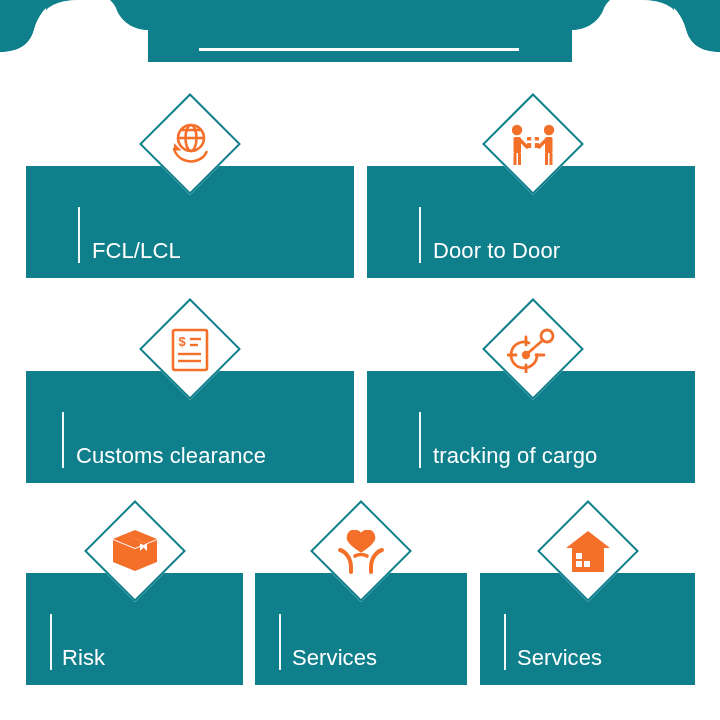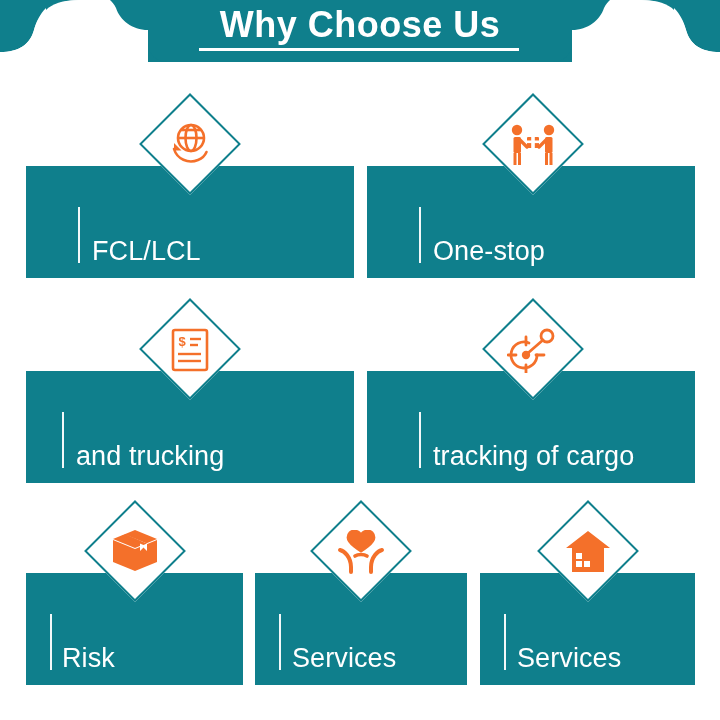--- a/index.html
+++ b/index.html
@@ -44,21 +44,21 @@
 
   
   .card{
     position:absolute;
     background:#0f7f8c;
     box-sizing:border-box;
   }
   .card-text{
     position:absolute;
     color:#ffffff;
-    font-size:27px;
+    font-size:22px;
     line-height:30px;
     white-space:pre-line;
     letter-spacing:0.1px;
   }
   .accent-bar{
     position:absolute;
     width:2px;
     background:#ffffff;
     opacity:.95;
   }
@@ -107,21 +107,20 @@
     <path d="M0,0 L720,0 L720,52 C700,52 690,44 686,30 C681,12 666,0 640,0 L80,0
              C54,0 39,12 34,30 C30,44 20,52 0,52 Z" fill="#0f7f8c"></path>
     <path d="M0,52 C20,52 30,44 34,30 C36,22 40,14 46,8 L46,62 L0,62 Z" fill="#ffffff"></path>
     <path d="M720,52 C700,52 690,44 686,30 C684,22 680,14 674,8 L674,62 L720,62 Z" fill="#ffffff"></path>
     <path d="M46,62 L46,10 C52,4 62,0 80,0 L148,0 L148,62 Z" fill="#ffffff"></path>
     <path d="M674,62 L674,10 C668,4 658,0 640,0 L572,0 L572,62 Z" fill="#ffffff"></path>
     <path d="M148,0 L572,0 L572,44 C572,54 564,62 552,62 L168,62 C156,62 148,54 148,44 Z" fill="#0f7f8c"></path>
     <path d="M148,0 L148,30 C132,30 120,20 116,8 C114,4 112,2 110,0 Z" fill="#0f7f8c"></path>
     <path d="M572,0 L572,30 C588,30 600,20 604,8 C606,4 608,2 610,0 Z" fill="#0f7f8c"></path>
   </svg>
-  <div id="page-title">Why Choose Us</div>
   <div id="title-underline"></div>
 </div>
 
 <div class="card" style="left:26px;top:166px;width:328px;height:112px;">
 </div>
 <div class="diamond" style="left:154px;top:108px;width:72px;height:72px;"></div>
 <div class="icon-wrap" style="left:162px;top:120px;width:56px;height:48px;">
   <svg width="48" height="44" viewBox="0 0 48 44" fill="none" stroke="#f4702a" stroke-width="2.6">
     <circle cx="25" cy="16" r="13"></circle>
     <ellipse cx="25" cy="16" rx="5.5" ry="13"></ellipse>
@@ -152,39 +151,39 @@
     <rect x="43.5" y="30" width="3" height="12" stroke="none"></rect>
     <path d="M14 17 L21 24" stroke-width="3.4" stroke-linecap="round" fill="none"></path>
     <path d="M40 17 L33 24" stroke-width="3.4" stroke-linecap="round" fill="none"></path>
     <rect x="21" y="14" width="12" height="11" rx="1" stroke="none"></rect>
     <rect x="25.2" y="14" width="3.6" height="11" fill="#ffffff" stroke="none"></rect>
     <rect x="21" y="17.5" width="12" height="2.6" fill="#ffffff" stroke="none"></rect>
   </svg>
 </div>
 <div class="accent-bar" style="left:419px;top:207px;width:2px;height:56px;"></div>
 <div class="card-text" style="left:433px;top:206px;width:250px;">
-  <div>One-stop</div>
   <div>Door to Door</div>
 </div>
 
 <div class="card" style="left:26px;top:371px;width:328px;height:112px;">
 </div>
 <div class="diamond" style="left:154px;top:313px;width:72px;height:72px;"></div>
 <div class="icon-wrap" style="left:168px;top:327px;width:44px;height:46px;">
   <svg width="40" height="46" viewBox="0 0 40 46" fill="none" stroke="#f4702a" stroke-width="2.6">
     <rect x="3" y="3" width="34" height="40" rx="2"></rect>
     <text x="8.5" y="19" font-family="Liberation Sans, sans-serif" font-size="13" font-weight="bold" fill="#f4702a" stroke="none">$</text>
     <line x1="20" y1="12" x2="31" y2="12" stroke-width="2.4"></line>
     <line x1="20" y1="18" x2="28" y2="18" stroke-width="2.4"></line>
     <line x1="8" y1="27" x2="31" y2="27" stroke-width="2.4"></line>
     <line x1="8" y1="34" x2="31" y2="34" stroke-width="2.4"></line>
   </svg>
 </div>
 <div class="accent-bar" style="left:62px;top:412px;width:2px;height:56px;"></div>
 <div class="card-text" style="left:76px;top:411px;width:270px;">
+  <div>Customs clearance</div>
   <div>and trucking</div>
 </div>
 
 <div class="card" style="left:367px;top:371px;width:328px;height:112px;">
 </div>
 <div class="diamond" style="left:497px;top:313px;width:72px;height:72px;"></div>
 <div class="icon-wrap" style="left:506px;top:326px;width:54px;height:48px;">
   <svg width="52" height="46" viewBox="0 0 52 46" fill="none" stroke="#f4702a" stroke-width="2.8">
     <path d="M30 28 A13 13 0 1 1 22 16" stroke-linecap="round"></path>
     <circle cx="19" cy="28" r="4.2" fill="#f4702a" stroke="none"></circle>

